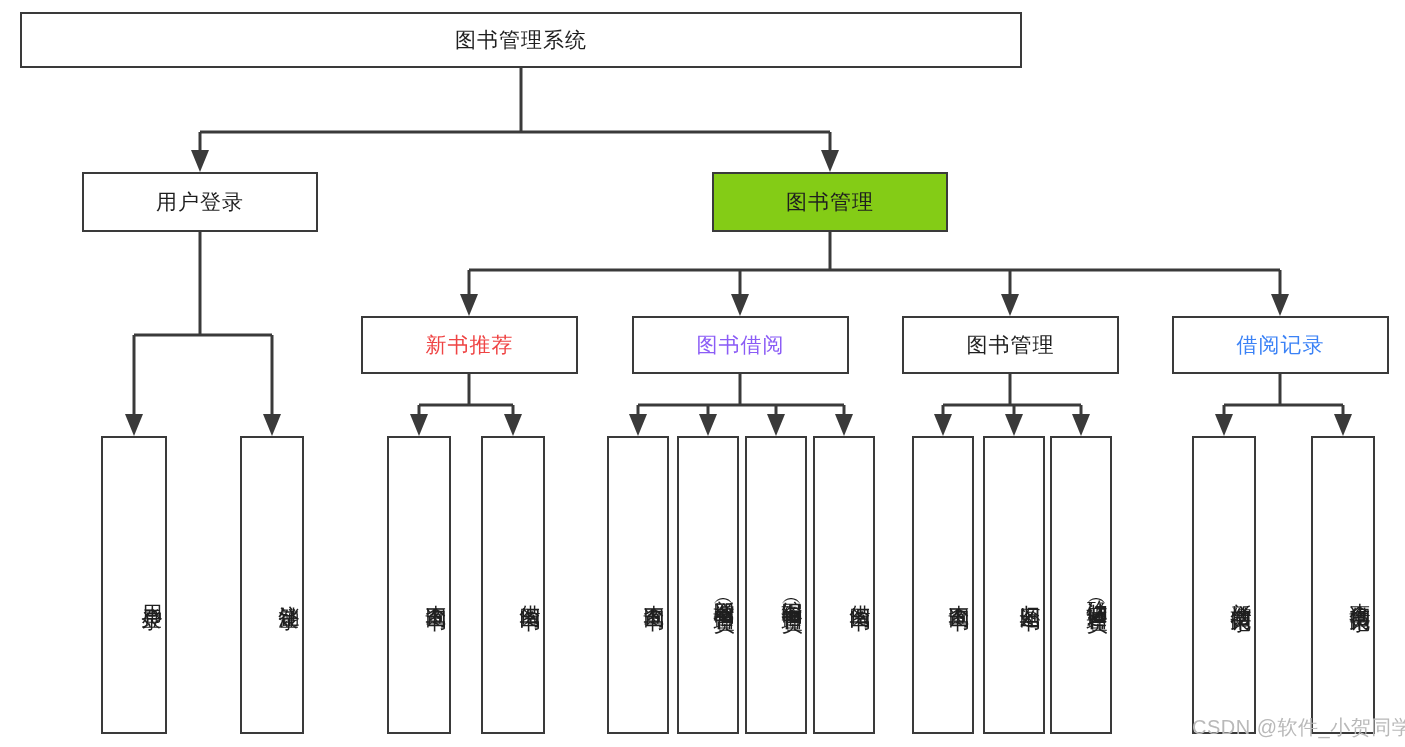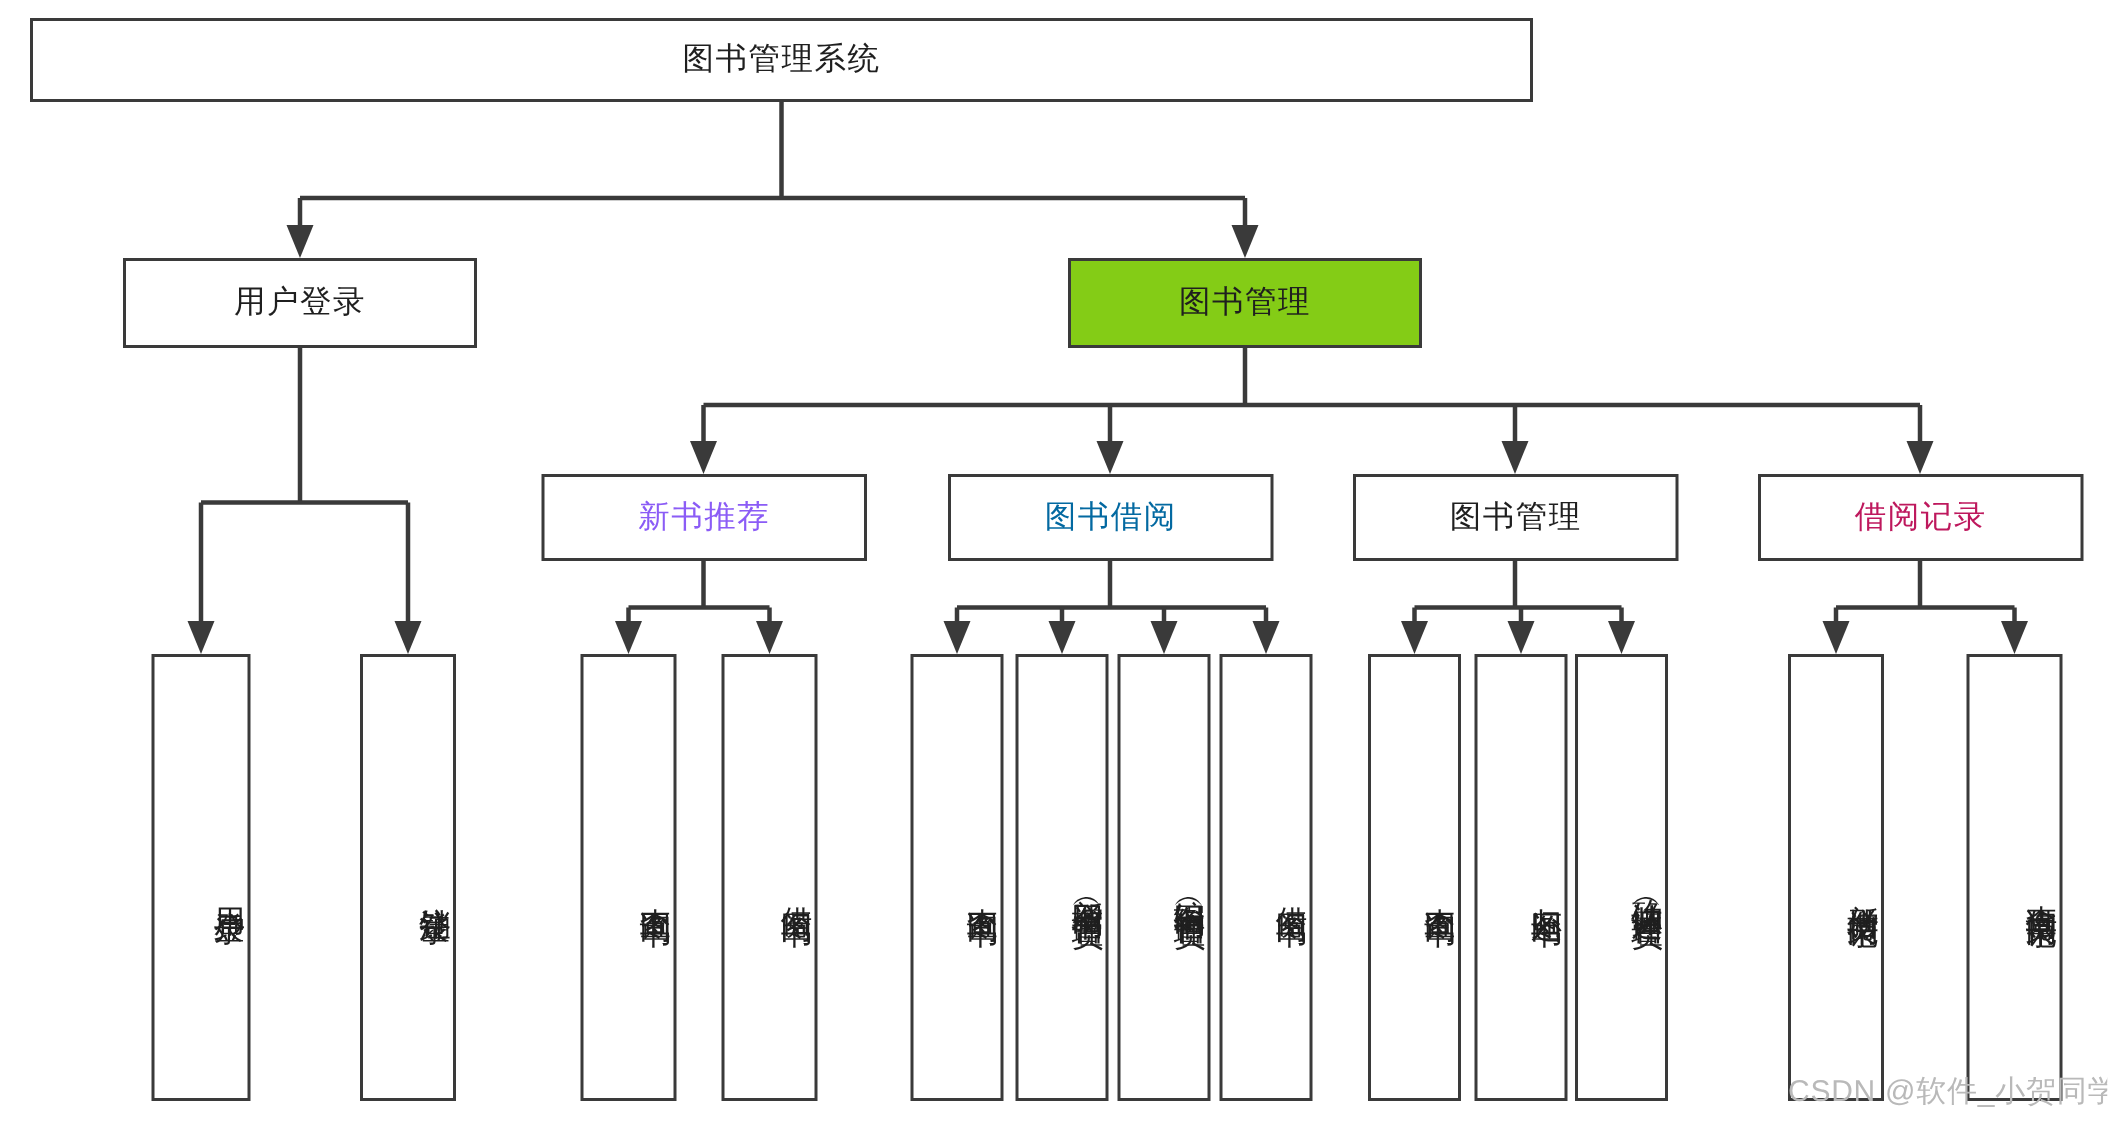--- a/index.html
+++ b/index.html
@@ -124,30 +124,30 @@
   <div id="nodes">
       <div class="node horiz" style="left: 20px; top: 12px; width: 1002px; height: 56px; background: rgb(255, 255, 255); border-color: rgb(58, 58, 58); color: rgb(31, 31, 31);">
         <span class="htext">图书管理系统</span>
       </div>
       <div class="node horiz" style="left: 82px; top: 172px; width: 236px; height: 60px; background: rgb(255, 255, 255); border-color: rgb(58, 58, 58); color: rgb(31, 31, 31);">
         <span class="htext">用户登录</span>
       </div>
       <div class="node horiz" style="left: 712px; top: 172px; width: 236px; height: 60px; background: #84cc16; border-color: rgb(58, 58, 58); color: rgb(31, 31, 31);">
         <span class="htext">图书管理</span>
       </div>
-      <div class="node horiz" style="left: 361px; top: 316px; width: 217px; height: 58px; background: rgb(255, 255, 255); border-color: rgb(58, 58, 58); color: #8b5cf6;">
+      <div class="node horiz" style="left: 361px; top: 316px; width: 217px; height: 58px; background: rgb(255, 255, 255); border-color: rgb(58, 58, 58); color: #ef4444;">
         <span class="htext">新书推荐</span>
       </div>
-      <div class="node horiz" style="left: 632px; top: 316px; width: 217px; height: 58px; background: rgb(255, 255, 255); border-color: rgb(58, 58, 58); color: #0369a1;">
+      <div class="node horiz" style="left: 632px; top: 316px; width: 217px; height: 58px; background: rgb(255, 255, 255); border-color: rgb(58, 58, 58); color: #8b5cf6;">
         <span class="htext">图书借阅</span>
       </div>
       <div class="node horiz" style="left: 902px; top: 316px; width: 217px; height: 58px; background: rgb(255, 255, 255); border-color: rgb(58, 58, 58); color: rgb(31, 31, 31);">
         <span class="htext">图书管理</span>
       </div>
-      <div class="node horiz" style="left: 1172px; top: 316px; width: 217px; height: 58px; background: rgb(255, 255, 255); border-color: rgb(58, 58, 58); color: #be185d;">
+      <div class="node horiz" style="left: 1172px; top: 316px; width: 217px; height: 58px; background: rgb(255, 255, 255); border-color: rgb(58, 58, 58); color: #3b82f6;">
         <span class="htext">借阅记录</span>
       </div>
       <div class="node vert" style="left: 101px; top: 436px; width: 66px; height: 298px; background: rgb(255, 255, 255); border-color: rgb(58, 58, 58); color: rgb(31, 31, 31);">
         <span class="vtext">用户登录</span>
       </div>
       <div class="node vert" style="left: 240px; top: 436px; width: 64px; height: 298px; background: rgb(255, 255, 255); border-color: rgb(58, 58, 58); color: rgb(31, 31, 31);">
         <span class="vtext">注销登录</span>
       </div>
       <div class="node vert" style="left: 387px; top: 436px; width: 64px; height: 298px; background: rgb(255, 255, 255); border-color: rgb(58, 58, 58); color: rgb(31, 31, 31);">
         <span class="vtext">查询图书</span>

